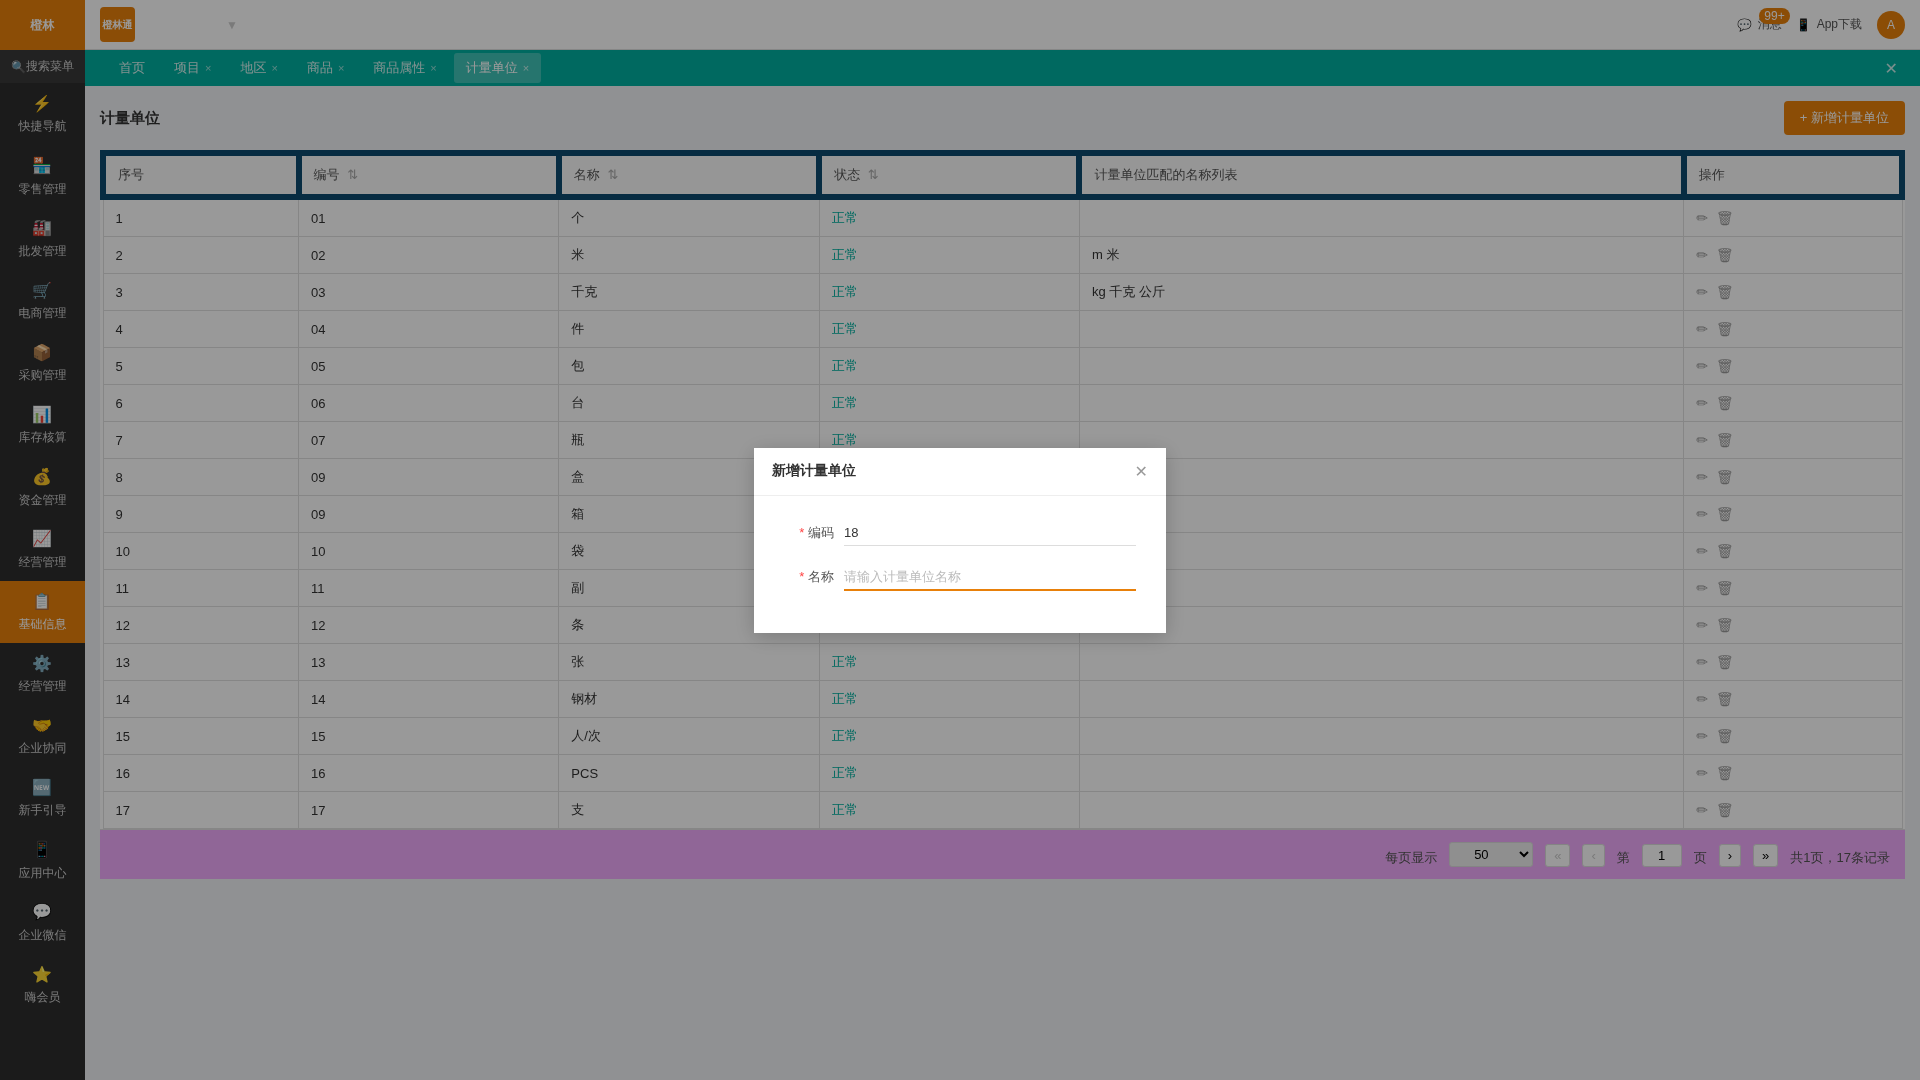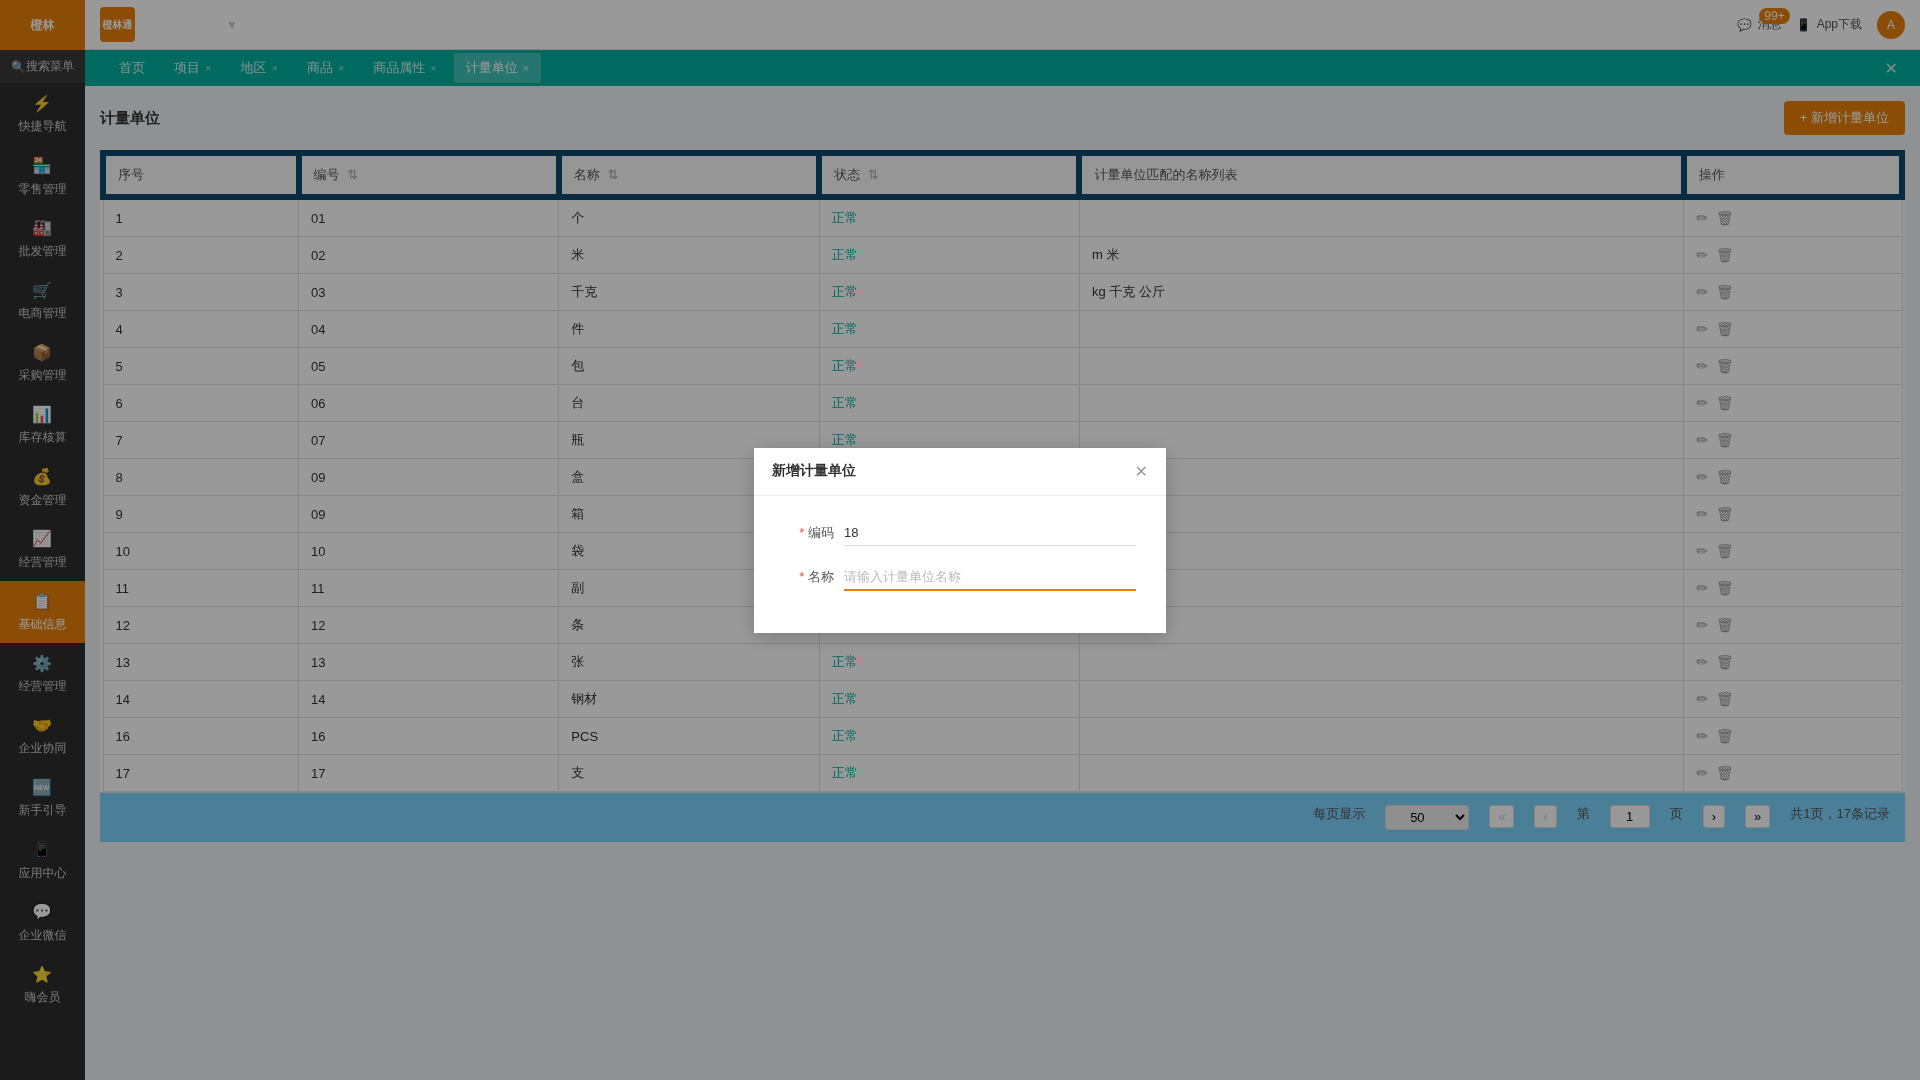--- a/index.html
+++ b/index.html
@@ -233,26 +233,26 @@
     }
     .action-edit, .action-delete {
       color: #999;
       cursor: pointer;
       font-size: 14px;
     }
 
     
     .pagination-bar {
       display: flex;
-      align-items: flex-start;
+      align-items: flex-end;
       justify-content: flex-end;
       padding: 12px 15px;
-      background: #7dd3fc;
+      background: #f0abfc;
       border-top: 1px solid #e0e0e0;
-      gap: 20px;
+      gap: 12px;
       font-size: 13px;
       color: #555;
     }
     .page-size-select {
       border: 1px solid #ddd;
       padding: 3px 20px;
       border-radius: 3px;
       font-size: 13px;
     }
     .page-btn {
@@ -707,20 +707,33 @@
       <td><span class="status-normal">正常</span></td>
       <td></td>
       <td>
         <div class="action-btns">
           <span class="action-edit" title="编辑">✏</span>
           <span class="action-delete" title="删除">🗑</span>
         </div>
       </td>
     </tr>
           <tr>
+      <td>15</td>
+      <td>15</td>
+      <td>人/次</td>
+      <td><span class="status-normal">正常</span></td>
+      <td></td>
+      <td>
+        <div class="action-btns">
+          <span class="action-edit" title="编辑">✏</span>
+          <span class="action-delete" title="删除">🗑</span>
+        </div>
+      </td>
+    </tr>
+          <tr>
       <td>16</td>
       <td>16</td>
       <td>PCS</td>
       <td><span class="status-normal">正常</span></td>
       <td></td>
       <td>
         <div class="action-btns">
           <span class="action-edit" title="编辑">✏</span>
           <span class="action-delete" title="删除">🗑</span>
         </div>

